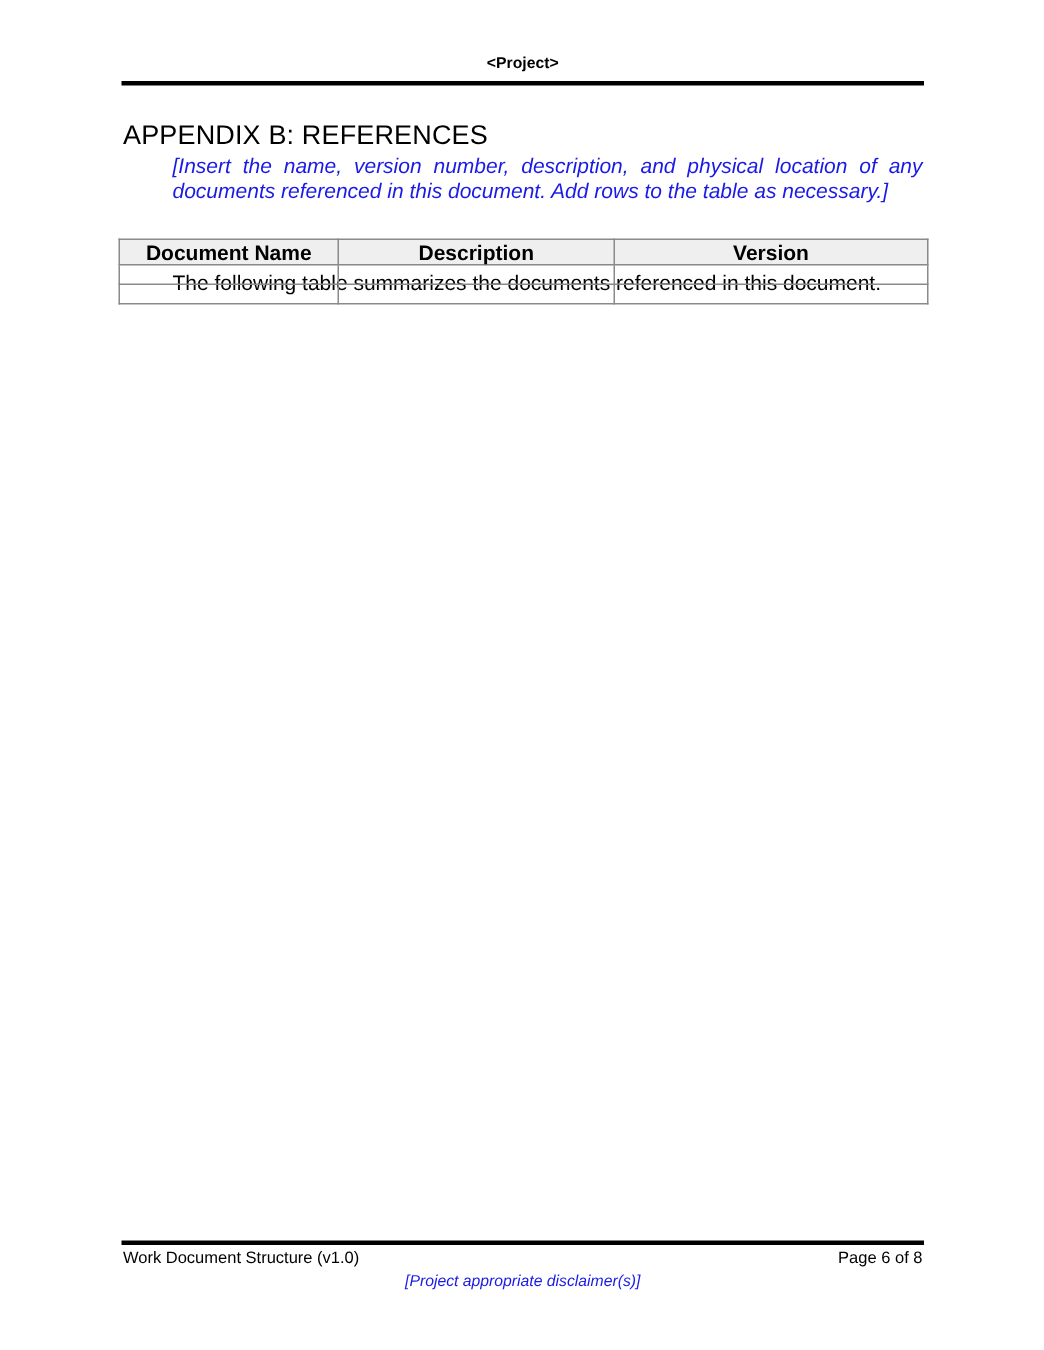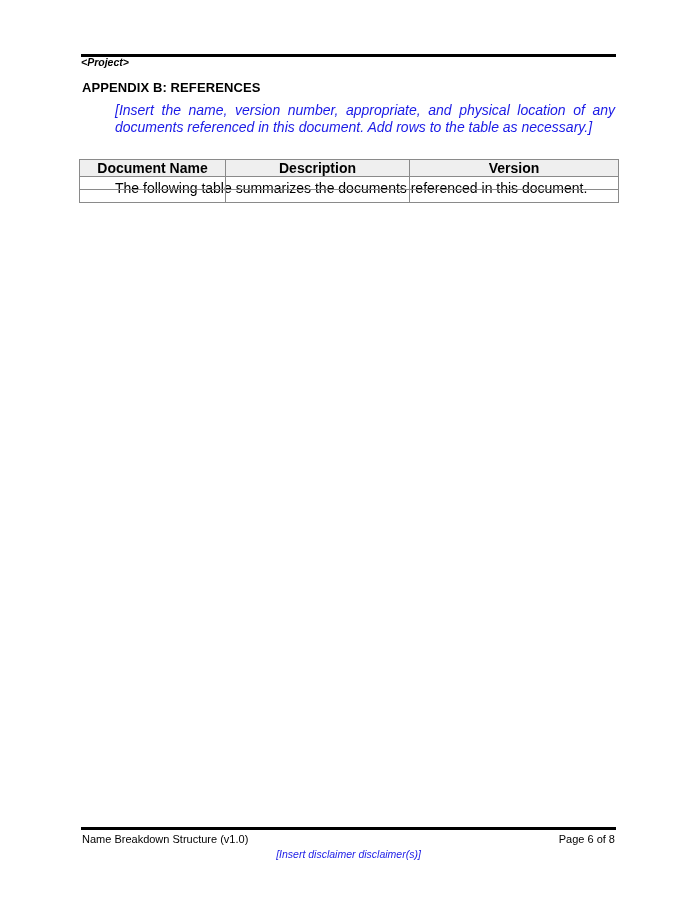--- a/index.html
+++ b/index.html
@@ -1,40 +1,40 @@
 <!DOCTYPE html>
 <html><head>
 <meta charset="utf-8">
 <style>
   html, body { margin:0; padding:0; background:#fff; }
   body { width:696px; height:900px; position:relative; font-family:"Liberation Sans", sans-serif; color:#000; overflow:hidden; }
-  .hdr { position:absolute; left:81px; width:535px; top:56px; text-align:left; font-size:10.5px; font-weight:bold; font-style:italic; }
+  .hdr { position:absolute; left:81px; width:535px; top:36px; text-align:center; font-size:10.5px; font-weight:bold; }
   .hdr-rule { position:absolute; left:81px; width:535px; top:54px; height:3px; background:#000; }
-  .h1 { position:absolute; left:82px; top:80px; font-size:13px; font-weight:bold; letter-spacing:0.1px; }
+  .h1 { position:absolute; left:82px; top:80px; font-size:18px; font-weight:normal; letter-spacing:0.1px; }
   .instr { position:absolute; left:115px; width:500px; top:102px; font-size:14px; font-style:italic; color:#1a1ae6; line-height:17px; text-align:justify; }
   .intro { position:absolute; left:115px; top:140px; font-size:14px;margin-top:40px; }
   table.refs { position:absolute; left:79px; top:159px; width:539px; border-collapse:collapse; table-layout:fixed; }
   table.refs th, table.refs td { border:1px solid #8a8a8a; padding:0 1px; vertical-align:top; }
   table.refs th { background:#efefef; font-size:14px; font-weight:bold; height:16px; line-height:16px; text-align:center; }
   table.refs td { font-size:11.5px; font-style:italic; color:#1a1ae6; line-height:13px; }
   table.refs tr.r1 td { height:27px; }
   table.refs tr.rempty td { height:12px; }
   .ftr-rule { position:absolute; left:81px; width:535px; top:827px; height:3px; background:#000; }
   .ftr-left { position:absolute; left:82px; top:833px; font-size:11px; }
   .ftr-right { position:absolute; right:81px; top:833px; font-size:11px;padding-left:11px; }
   .ftr-disc { position:absolute; left:81px; width:535px; top:848px; text-align:center; font-size:10.5px; font-style:italic; color:#1a1ae6; }
 </style>
 </head>
 <body>
 
 <div class="hdr">&lt;Project&gt;</div>
 <div class="hdr-rule"></div>
 
 <div class="h1">APPENDIX B: REFERENCES</div>
-<div class="instr">[Insert the name, version number, appropriate, and physical location of any documents referenced in this document.  Add rows to the table as necessary.]</div>
+<div class="instr">[Insert the name, version number, description, and physical location of any documents referenced in this document.  Add rows to the table as necessary.]</div>
 <div class="intro">The following table summarizes the documents referenced in this document.</div>
 
 <table class="refs">
   <colgroup>
       <col style="width:146px">
       <col style="width:184px">
       <col style="width:209px">
     </colgroup>
   <thead>
     <tr>
@@ -51,15 +51,15 @@
     </tr>
     <tr class="rempty">
       <td></td>
       <td></td>
       <td></td>
     </tr>
   </tbody>
 </table>
 
 <div class="ftr-rule"></div>
-<div class="ftr-left">Name Breakdown Structure (v1.0)</div>
+<div class="ftr-left">Work Document Structure (v1.0)</div>
 <div class="ftr-right">Page 6 of 8</div>
-<div class="ftr-disc">[Insert disclaimer disclaimer(s)]</div>
+<div class="ftr-disc">[Project appropriate disclaimer(s)]</div>
 
 </body></html>

